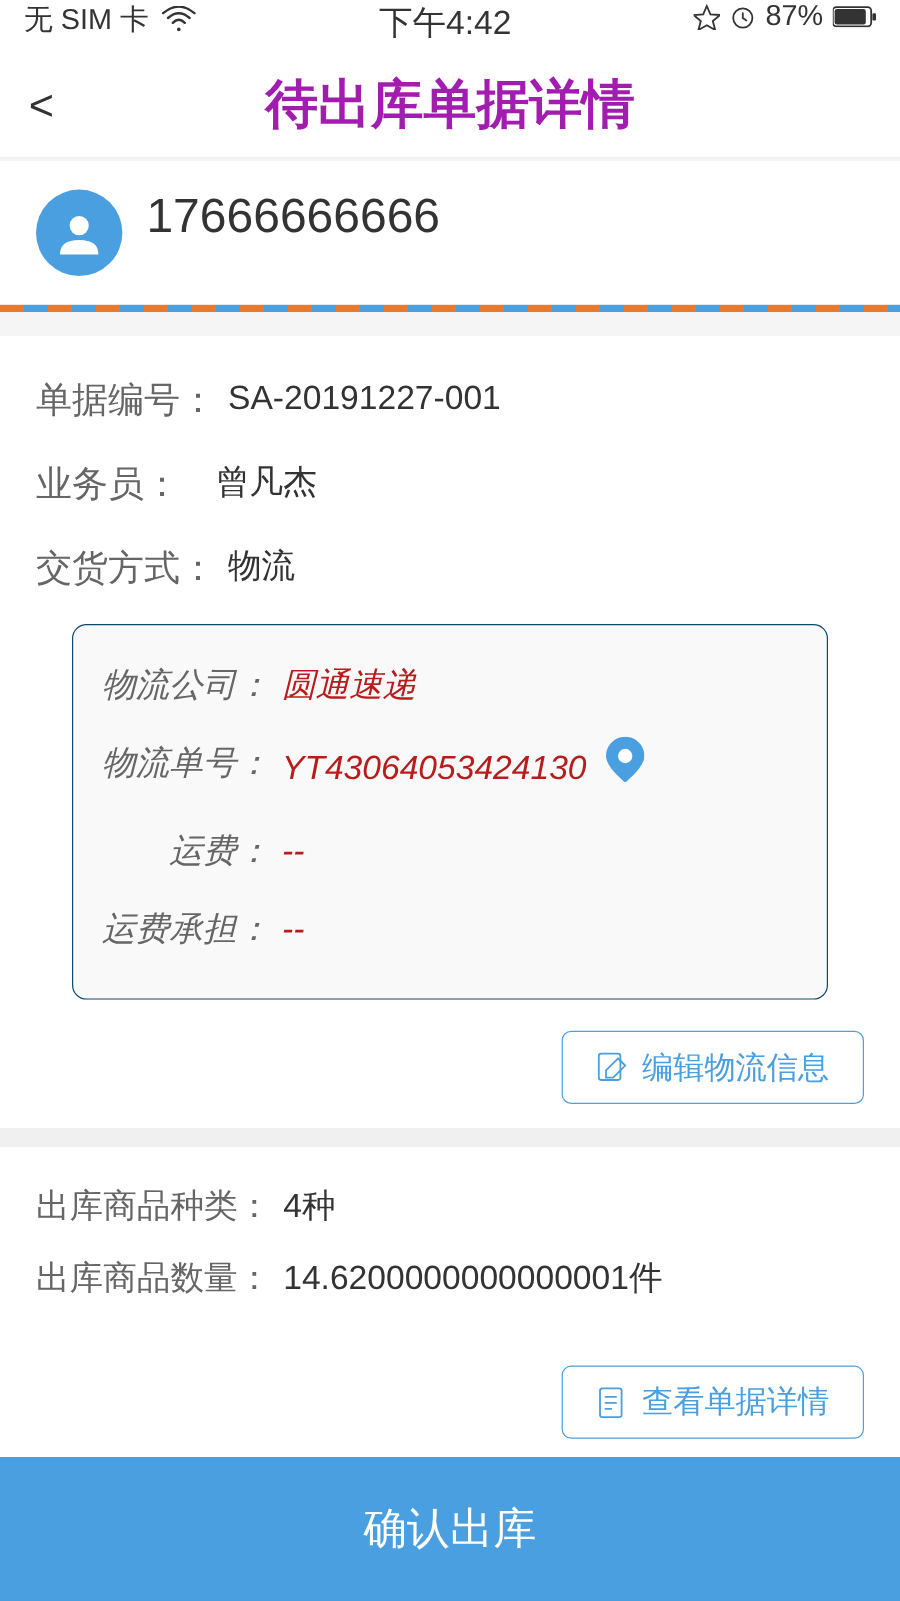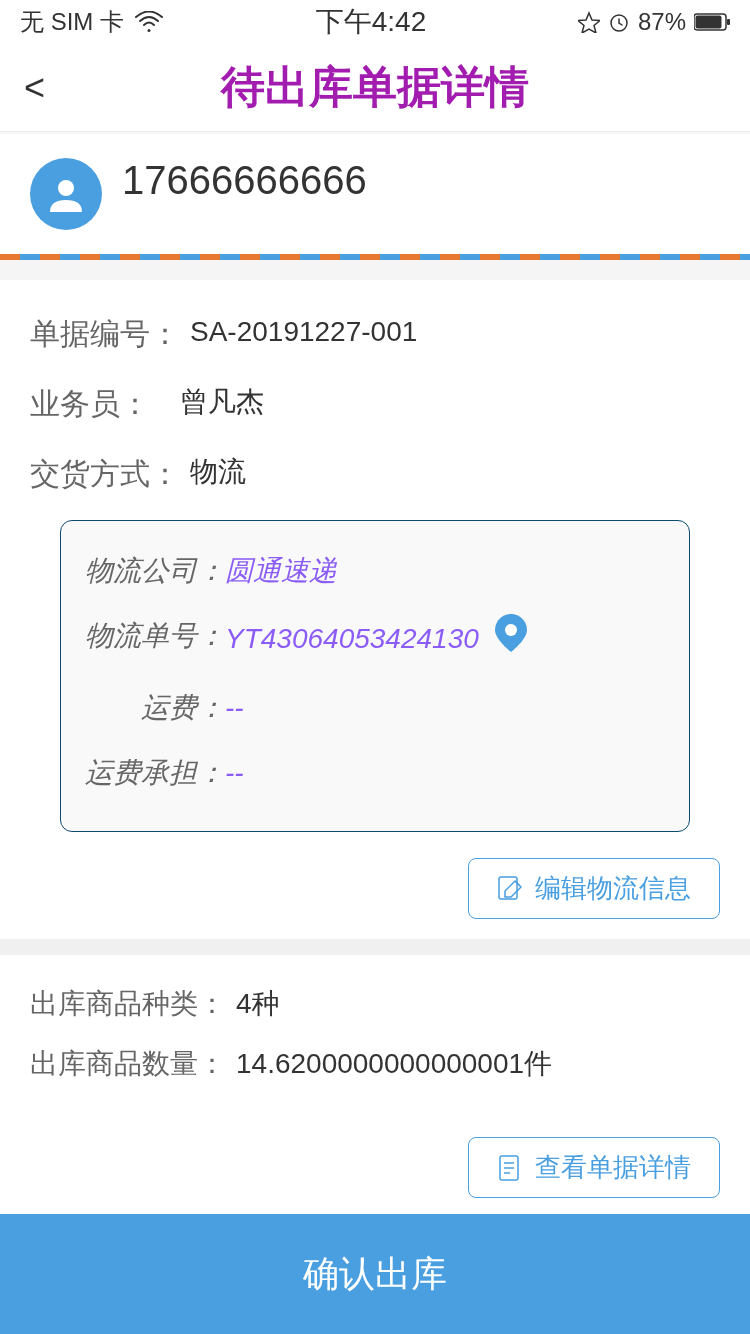--- a/index.html
+++ b/index.html
@@ -12,21 +12,21 @@
       font-size: 28px;
       color: #333;
       position: relative;
     }
 
     
     .status-bar {
       height: 44px;
       background: #fff;
       display: flex;
-      align-items: center;
+      align-items: flex-start;
       justify-content: space-between;
       padding: 0 20px;
       font-size: 24px;
       font-weight: 500;
     }
     .status-left { display: flex; align-items: center; gap: 10px; }
     .status-right { display: flex; align-items: center; gap: 8px; font-size: 24px; }
 
     
     .nav-bar {
@@ -128,22 +128,23 @@
     }
     .logistics-label {
       color: #666;
       font-size: 28px;
       min-width: 140px;
       text-align: right;
       flex-shrink: 0;
       line-height: 1.6;
     }
     .logistics-value {
-      color: #8b5cf6;
-      font-size: 28px;
+      color: #b91c1c;
+      font-size: 28px;
+      margin-left: 10px;
       line-height: 1.6;
       flex: 1;
       display: flex;
       align-items: center;
       gap: 16px;
     }
     .location-pin {
       color: #4a9fe0;
       font-size: 30px;
     }

